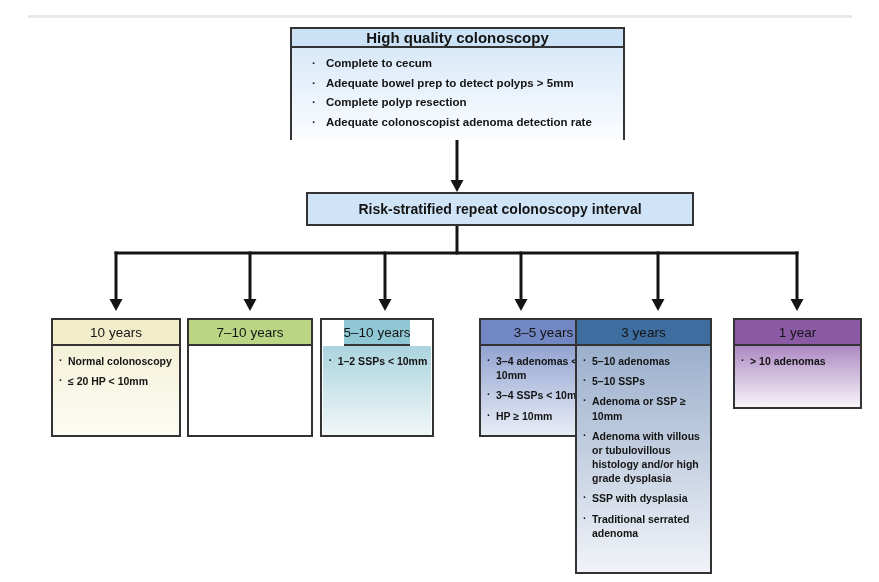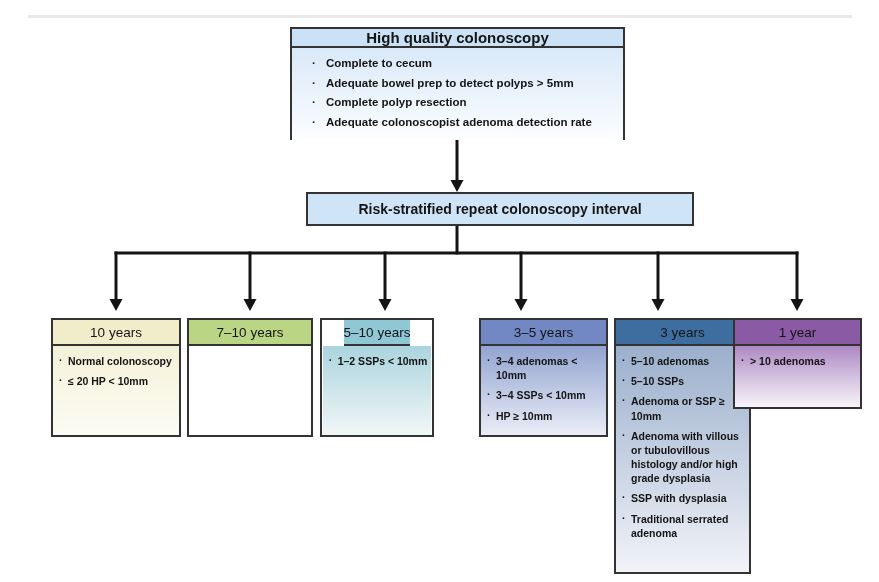--- a/index.html
+++ b/index.html
@@ -89,21 +89,21 @@
     font-size: 10.5px; font-weight: bold;
     line-height: 1.35;
     margin-bottom: 6px;
   }
   .col li.bullet::before { left: 0; top: -1px; }
 
   .col0 { left: 51px;  width: 130px; height: 119px; }
   .col1 { left: 187px; width: 126px; height: 119px; }
   .col2 { left: 320px; width: 114px; height: 119px; align-items: center; }
   .col3 { left: 479px; width: 129px; height: 119px; }
-  .col4 { left: 614px; width: 137px; min-height: 256px; }
+  .col4 { left: 575px; width: 137px; min-height: 256px; }
   .col5 { left: 733px; width: 129px; height: 91px; }
 </style>
 </head>
 <body>
 
 <div class="canvas">
 
   <div class="artifact-line"></div>
 
   <svg class="connectors" width="879" height="582" viewBox="0 0 879 582">

